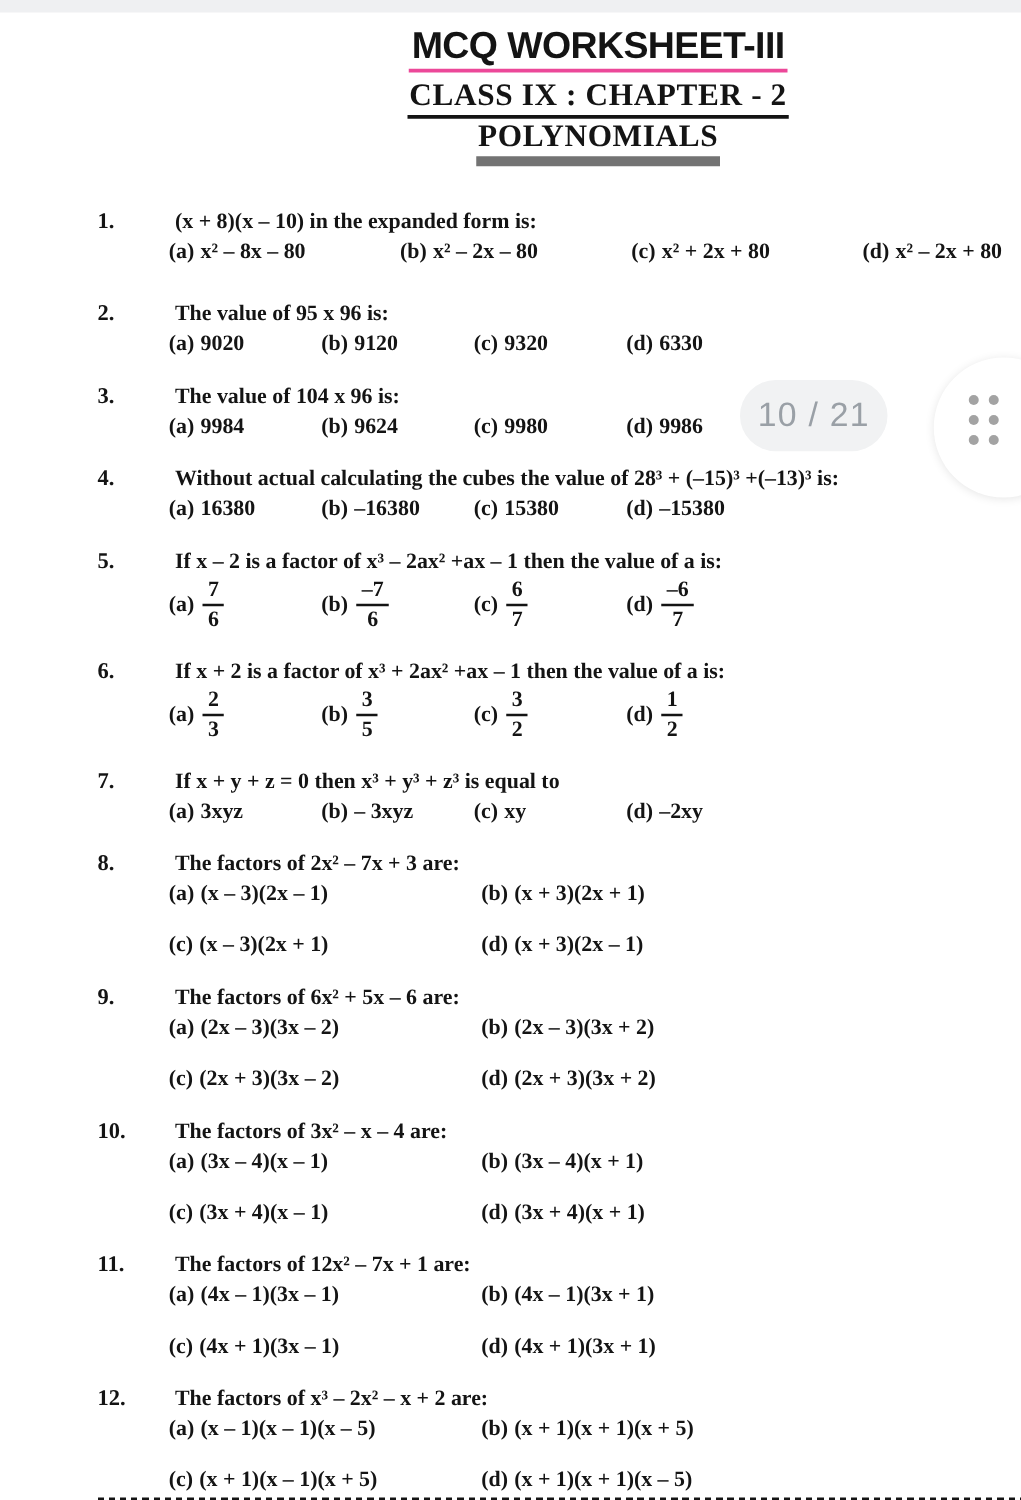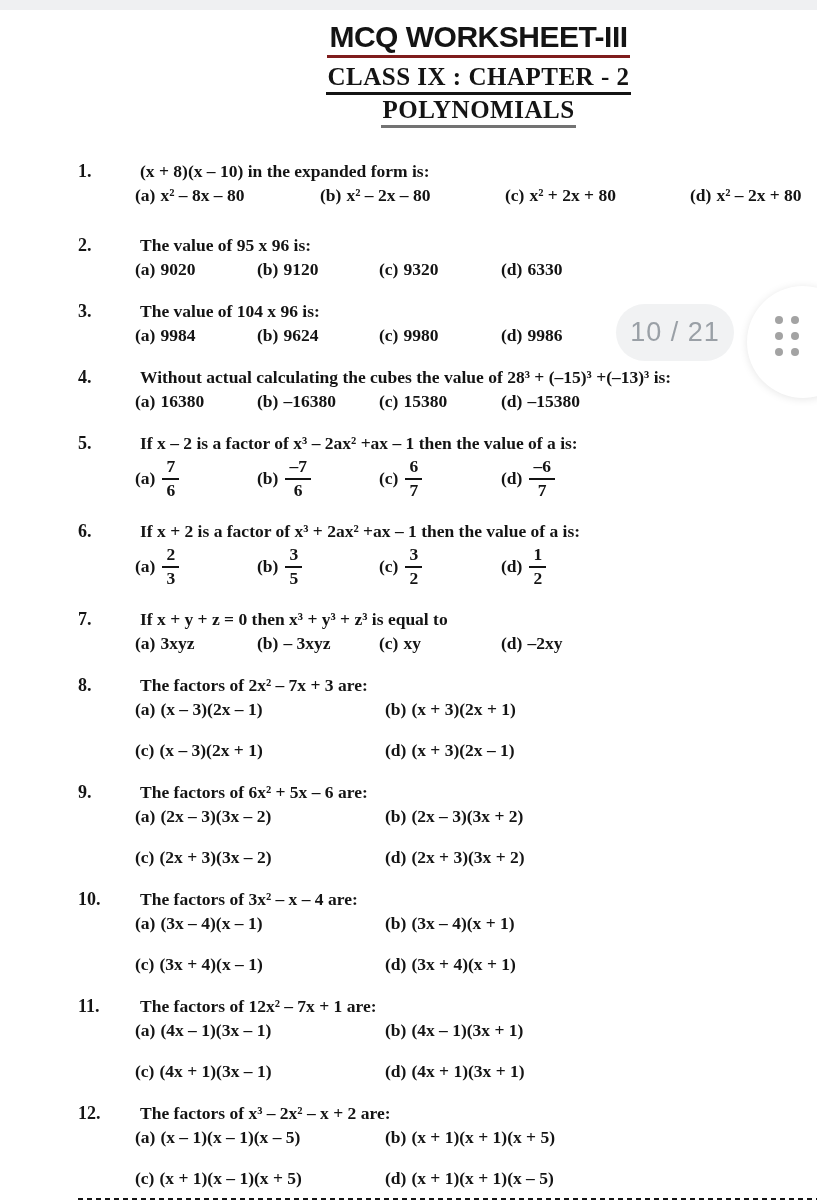--- a/index.html
+++ b/index.html
@@ -10,29 +10,29 @@
   }
   .top-strip{position:absolute;top:0;left:0;width:817px;height:10px;background:#eff0f2;}
   .page{position:absolute;top:10px;left:0;width:817px;bottom:0;}
 
   
   .header{margin:10px 0 0 140px;text-align:center;font-weight:bold;}
   .header .line{display:block;}
   .t1{
     font-family:"Liberation Sans","DejaVu Sans",sans-serif;
     font-size:30px;letter-spacing:-0.5px;line-height:1.12;
-    display:inline-block;border-bottom:3px solid #7f1d1d;padding:0 2px 1px;
+    display:inline-block;border-bottom:3px solid #ec4899;padding:0 2px 1px;
   }
   .t2{
     font-size:25px;line-height:1.22;letter-spacing:0.5px;
     display:inline-block;border-bottom:3px solid #141414;padding:4px 1px 0;
   }
   .t3{
     font-size:25px;line-height:1.2;letter-spacing:0.5px;
-    display:inline-block;border-bottom:3px solid #737373;padding:0 1px 0;
+    display:inline-block;border-bottom:8px solid #737373;padding:0 1px 0;
   }
 
   
   .questions{margin-top:33px;font-size:17.5px;font-weight:600;}
   .question{display:flex;margin-bottom:21px;}
   .question:first-child{margin-bottom:29px;}
   .qnum{margin-left:78px;width:62px;font-weight:bold;font-size:18px;flex:none;}
   .qbody{flex:1;min-width:0;}
   .qtext{margin-bottom:3px;}
   .options{margin-left:-5px;}
@@ -42,21 +42,21 @@
   .options.fractions .option{width:122px;flex:none;display:flex;align-items:center;}
   .options .option:last-child{width:auto;}
   .options.grid{display:grid;grid-template-columns:250px auto;row-gap:20px;justify-content:start;}
   .opt-text{margin-left:5px;}
   .frac{display:inline-block;text-align:center;margin-left:7px;line-height:1.12;}
   .frac .num{display:block;border-bottom:2px solid #141414;padding:0 4px 1px;}
   .frac .den{display:block;padding-top:1px;}
 
   
   .page-badge{
-    position:absolute;left:616px;top:304px;width:118px;height:57px;
+    position:absolute;left:592px;top:304px;width:118px;height:57px;
     background:#f1f2f3;border-radius:29px;
     display:flex;align-items:center;justify-content:center;
     font-family:"Liberation Sans","DejaVu Sans",sans-serif;
     font-size:27px;color:#9aa0a6;letter-spacing:1px;text-align:right;
   }
   .grid-btn{
     position:absolute;left:747px;top:286px;width:112px;height:112px;
     background:#ffffff;border-radius:50%;
     box-shadow:0 1px 8px rgba(0,0,0,0.10);
     cursor:pointer;

